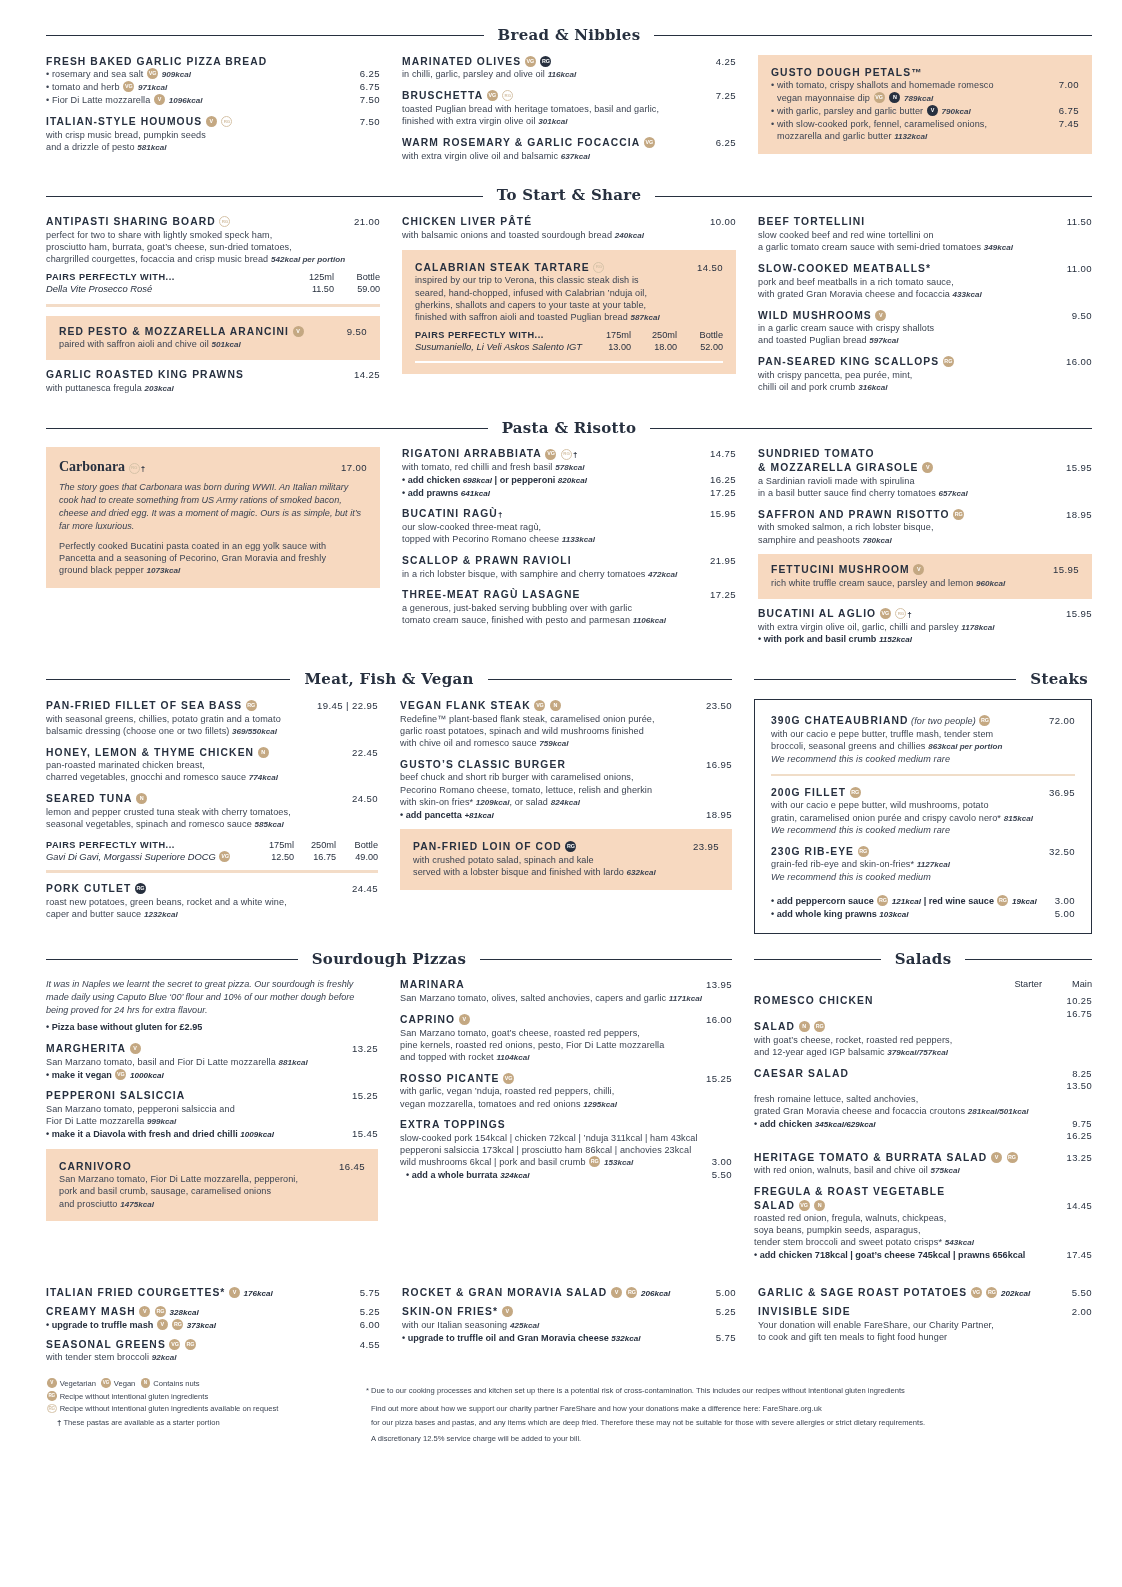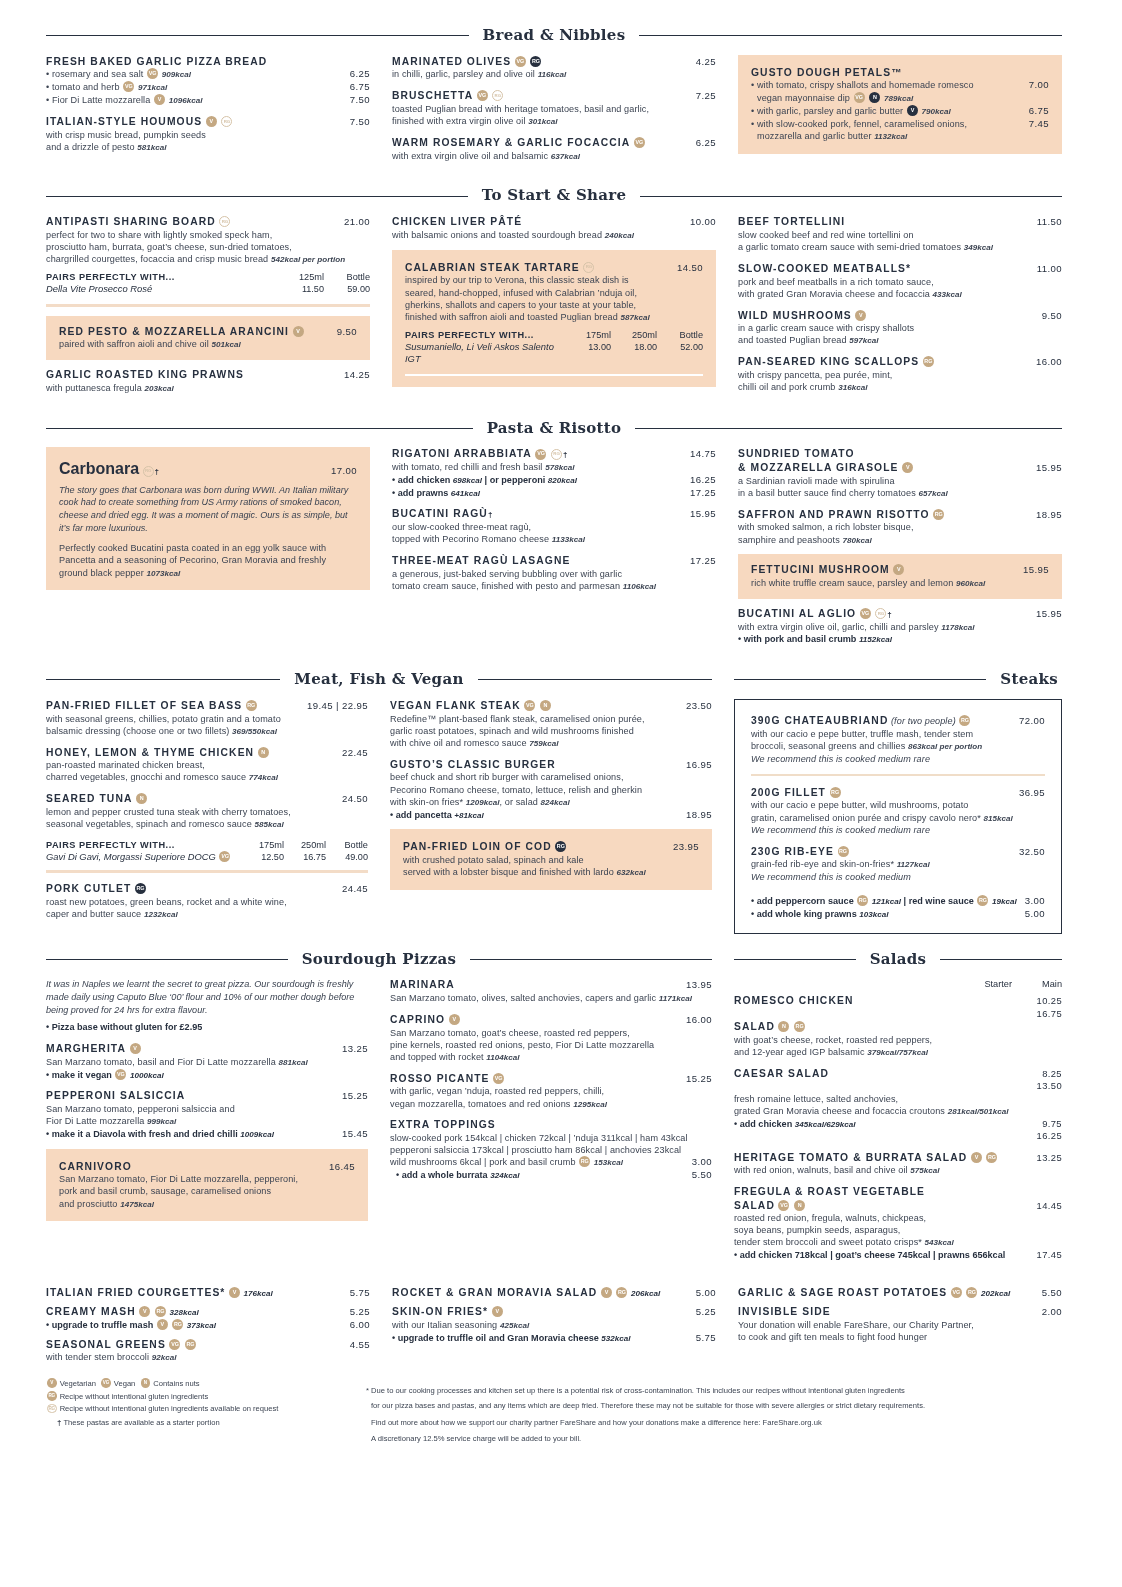--- a/index.html
+++ b/index.html
@@ -5,21 +5,21 @@
   * { box-sizing: border-box; margin: 0; padding: 0; }
   body {
     width: 1122px; height: 1587px;
     background: #ffffff;
     font-family: "Liberation Sans", sans-serif;
     color: #27303f;
     font-size: 9.2px;
     line-height: 1.32;
     overflow: hidden;
   }
-  .page { padding: 26px 60px 10px 46px; position: relative; height: 100%; }
+  .page { padding: 26px 30px 10px 46px; position: relative; height: 100%; }
 
   
   .sec-head { display: flex; align-items: center; gap: 10px; margin-bottom: 9px; }
   .sec-head .rule { flex: 1; height: 1px; background: #27303f; }
   .sec-head .title {
     font-family: "DejaVu Serif", "Liberation Serif", serif;
     font-weight: 700; font-size: 15px; letter-spacing: .3px;
     color: #27303f; white-space: nowrap; padding: 0 4px;
   }
 
@@ -29,22 +29,22 @@
 
   
   .item { margin-bottom: 8px; }
   .row { display: flex; align-items: baseline; gap: 6px; }
   .row .grow { flex: 1; min-width: 0; }
   .name {
     font-weight: 700; font-size: 10.3px; letter-spacing: 1.1px;
     text-transform: uppercase; color: #27303f; display: inline;
   }
   .name.ser {
-    font-family: Liberation Sans, sans-serif;
-    font-size: 16px; letter-spacing: 0; text-transform: none; font-weight: 700;
+    font-family: Liberation Serif, serif;
+    font-size: 14px; letter-spacing: 0; text-transform: none; font-weight: 700;
   }
   .price { font-size: 9.6px; letter-spacing: .4px; white-space: nowrap; color: #27303f; }
   .desc { font-size: 9.1px; color: #3c4452; letter-spacing: .1px; line-height: 1.34; }
   .kcal { font-weight: 700; font-style: italic; font-size: 8.1px; letter-spacing: 0; }
   .bullet { font-size: 9.1px; }
   .bullet.bold { font-weight: 700; }
   .ital { font-style: italic; }
   .lede { font-style: italic; font-size: 9.1px; line-height: 1.42; color: #3c4452; }
 
   
@@ -385,20 +385,28 @@
           </div>
       </div>
       <div class="item">
         <div class="row">
             <div class="grow"><span class="name">BUCATINI RAGÙ</span><span class="dag">†</span></div>
           <div class="price">15.95</div>
           </div>
         <div class="desc">our slow-cooked three-meat ragù,</div>
         <div class="desc"><span>topped with Pecorino Romano cheese</span>
           <span class="kcal">1133kcal</span></div>
+      </div>
+      <div class="item">
+        <div class="row">
+            <div class="grow"><span class="name">SCALLOP &amp; PRAWN RAVIOLI</span></div>
+          <div class="price">21.95</div>
+          </div>
+        <div class="desc"><span>in a rich lobster bisque, with samphire and cherry tomatoes</span>
+          <span class="kcal">472kcal</span></div>
       </div>
       <div class="item">
         <div class="row">
             <div class="grow"><span class="name">THREE-MEAT RAGÙ LASAGNE</span></div>
           <div class="price">17.25</div>
           </div>
         <div class="desc">a generous, just-baked serving bubbling over with garlic</div>
         <div class="desc"><span>tomato cream sauce, finished with pesto and parmesan</span>
           <span class="kcal">1106kcal</span></div>
       </div>
@@ -888,19 +896,19 @@
         <span>Contains nuts</span></div>
       <div><span class="bg rgo">RG</span>
         <span>Recipe without intentional gluten ingredients</span></div>
       <div><span class="bg rgr">RG</span>
         <span>Recipe without intentional gluten ingredients available on request</span></div>
       <div style="padding-left:11px"><span class="dag">†</span>
         <span>These pastas are available as a starter portion</span></div>
     </div>
     <div class="notes">
       <p>* Due to our cooking processes and kitchen set up there is a potential risk of cross-contamination. This includes our recipes without intentional gluten ingredients</p>
+      <p style="padding-left:5px;margin-top:4px">Find out more about how we support our charity partner FareShare and how your donations make a difference here: FareShare.org.uk</p>
       <p style="padding-left:5px">for our pizza bases and pastas, and any items which are deep fried. Therefore these may not be suitable for those with severe allergies or strict dietary requirements.</p>
-      <p style="padding-left:5px;margin-top:4px">Find out more about how we support our charity partner FareShare and how your donations make a difference here: FareShare.org.uk</p>
       <p style="padding-left:5px;margin-top:3px">A discretionary 12.5% service charge will be added to your bill.</p>
     </div>
   </div>
 
 </div>
 
 </body></html>

